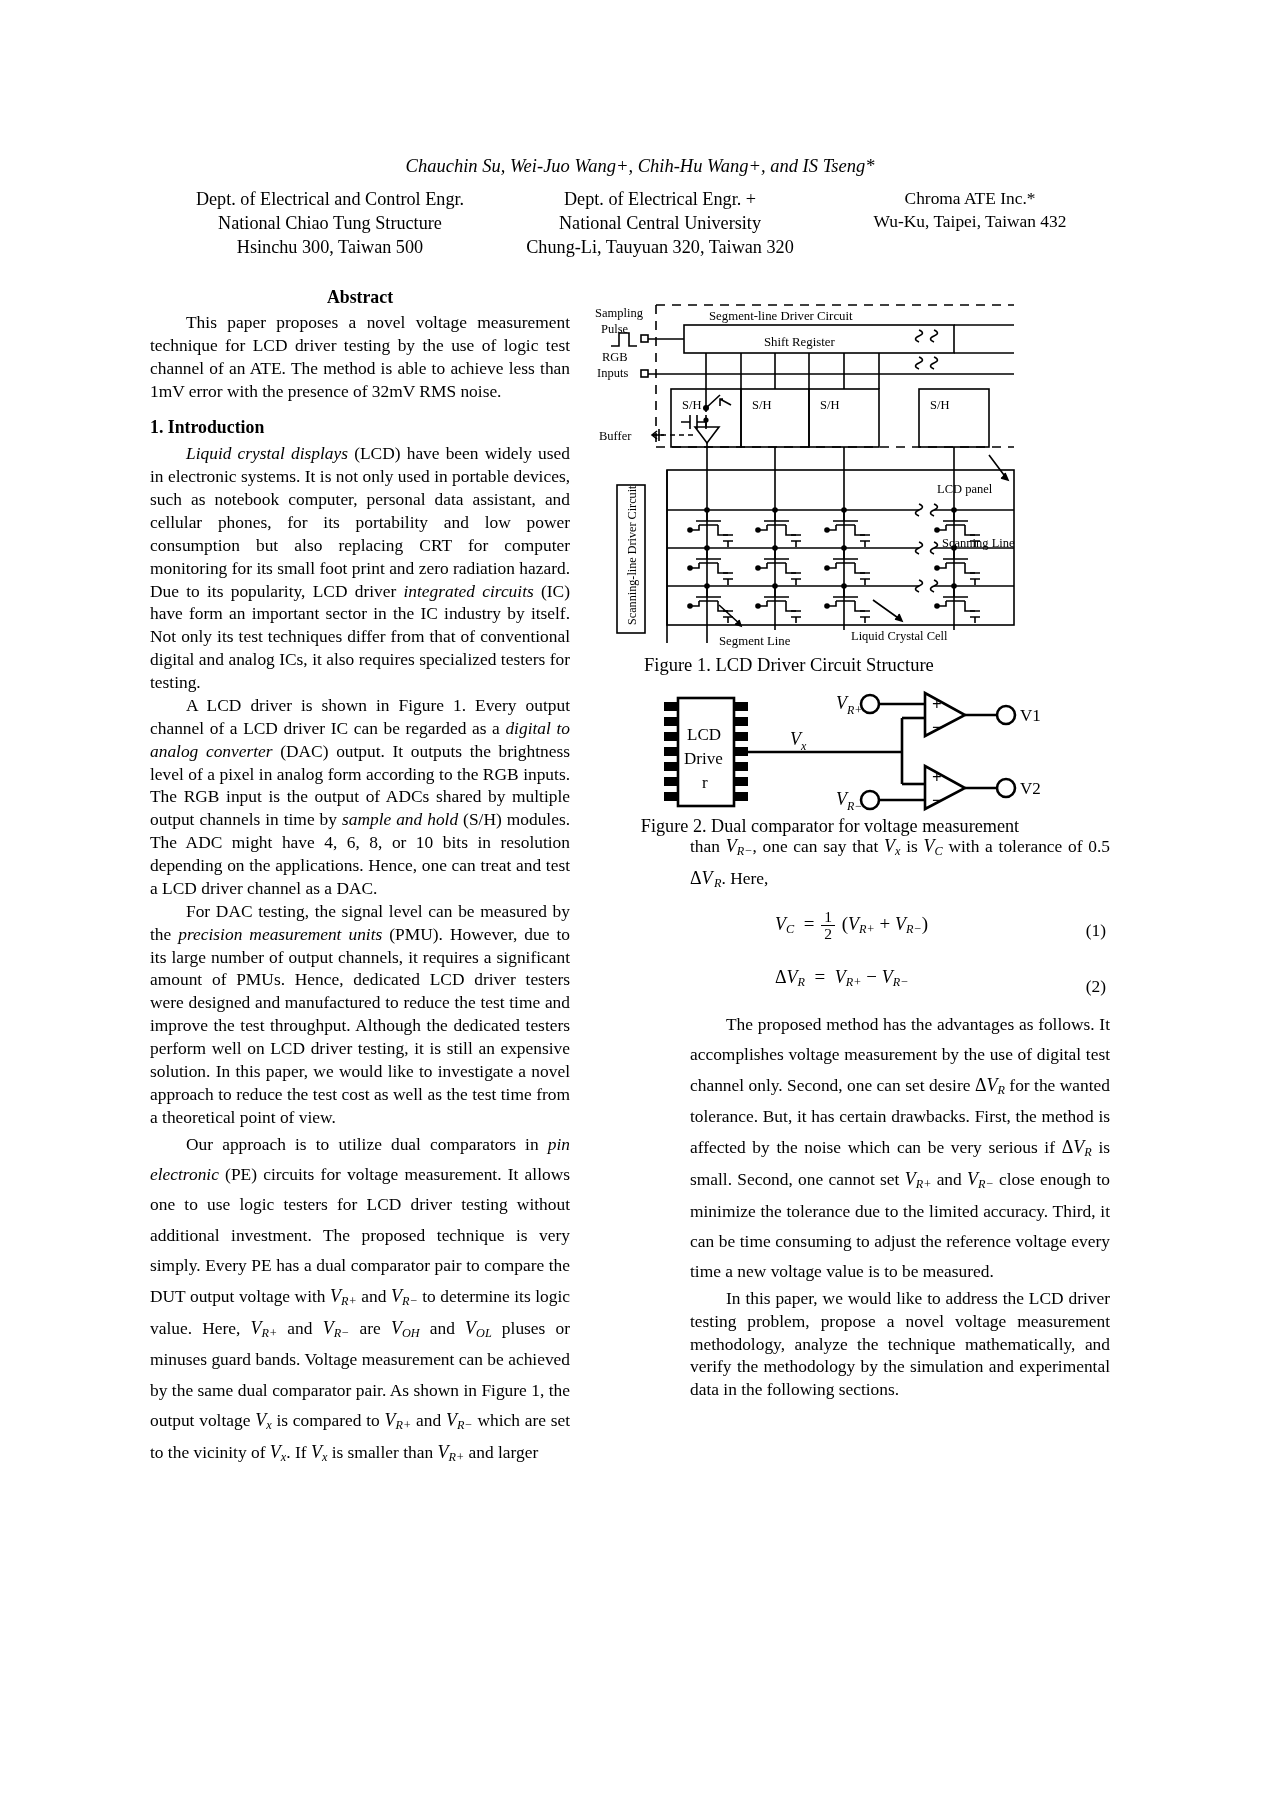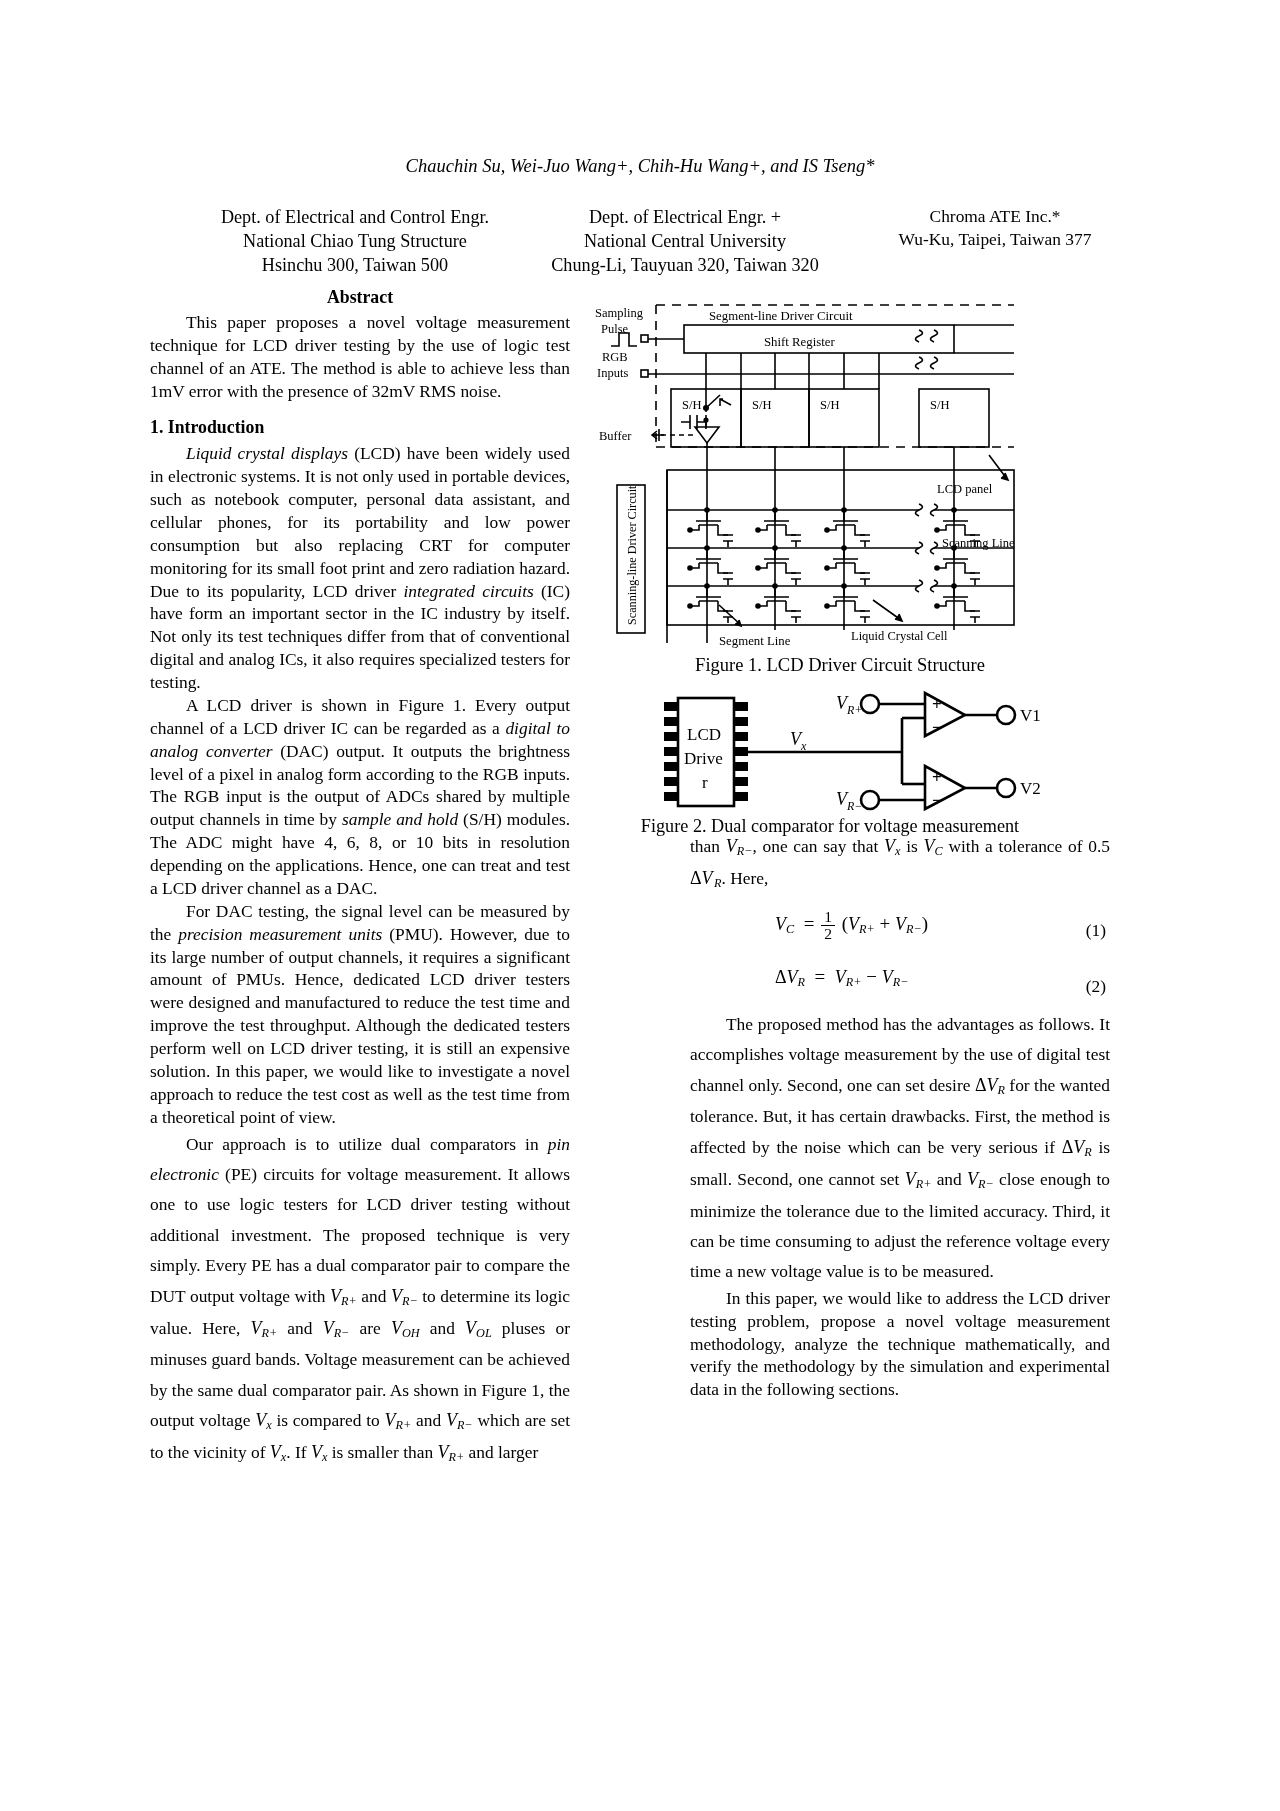--- a/index.html
+++ b/index.html
@@ -34,22 +34,22 @@
     margin: 0 80px;
   }
   .authors {
     text-align: center;
     font-style: italic;
     font-size: 18.5px;
     margin-top: 34px;
   }
   .affiliations {
     display: flex;
-    justify-content: flex-end;
-    margin-top: 28px;
+    justify-content: center;
+    margin-top: 10px;
     padding: 0 140px;
     gap: 0px;
   }
   .aff {
     flex: 1 1 0;
     text-align: center;
     font-size: 18.2px;
     line-height: 1.32;
   }
   .aff.a1 { flex: 0 0 330px; }
@@ -145,24 +145,24 @@
   
   .fig1-wrap {
     position: absolute;
     left: 589px;
     top: 295px;
     width: 430px;
     height: 365px;
   }
   .fig1-caption {
     position: absolute;
-    left: 620px;
+    left: 644px;
     top: 655px;
     width: 440px;
-    text-align: center;
+    text-align: left;
     font-size: 18.5px;
   }
   .fig2-wrap {
     position: absolute;
     left: 640px;
     top: 688px;
     width: 400px;
     height: 128px;
   }
   .fig2-caption {
@@ -189,21 +189,21 @@
         <div>National Chiao Tung Structure</div>
         <div>Hsinchu 300, Taiwan 500</div>
       </div>
       <div class="aff a2">
         <div>Dept. of Electrical Engr. +</div>
         <div>National Central University</div>
         <div>Chung-Li, Tauyuan 320, Taiwan 320</div>
       </div>
       <div class="aff a3">
         <div>Chroma ATE Inc.*</div>
-        <div>Wu-Ku, Taipei, Taiwan 377</div>
+        <div>Wu-Ku, Taipei, Taiwan 432</div>
       </div>
     </div>
   </div>
 
   <div class="columns">
 
     <div class="col col-left">
 
       <div class="abstract-head">Abstract</div>
       <p class="para">This paper proposes a novel voltage measurement technique for LCD driver testing by the use of logic test channel of an ATE. The method is able to achieve less than 1mV error with the presence of 32mV RMS noise.</p>

